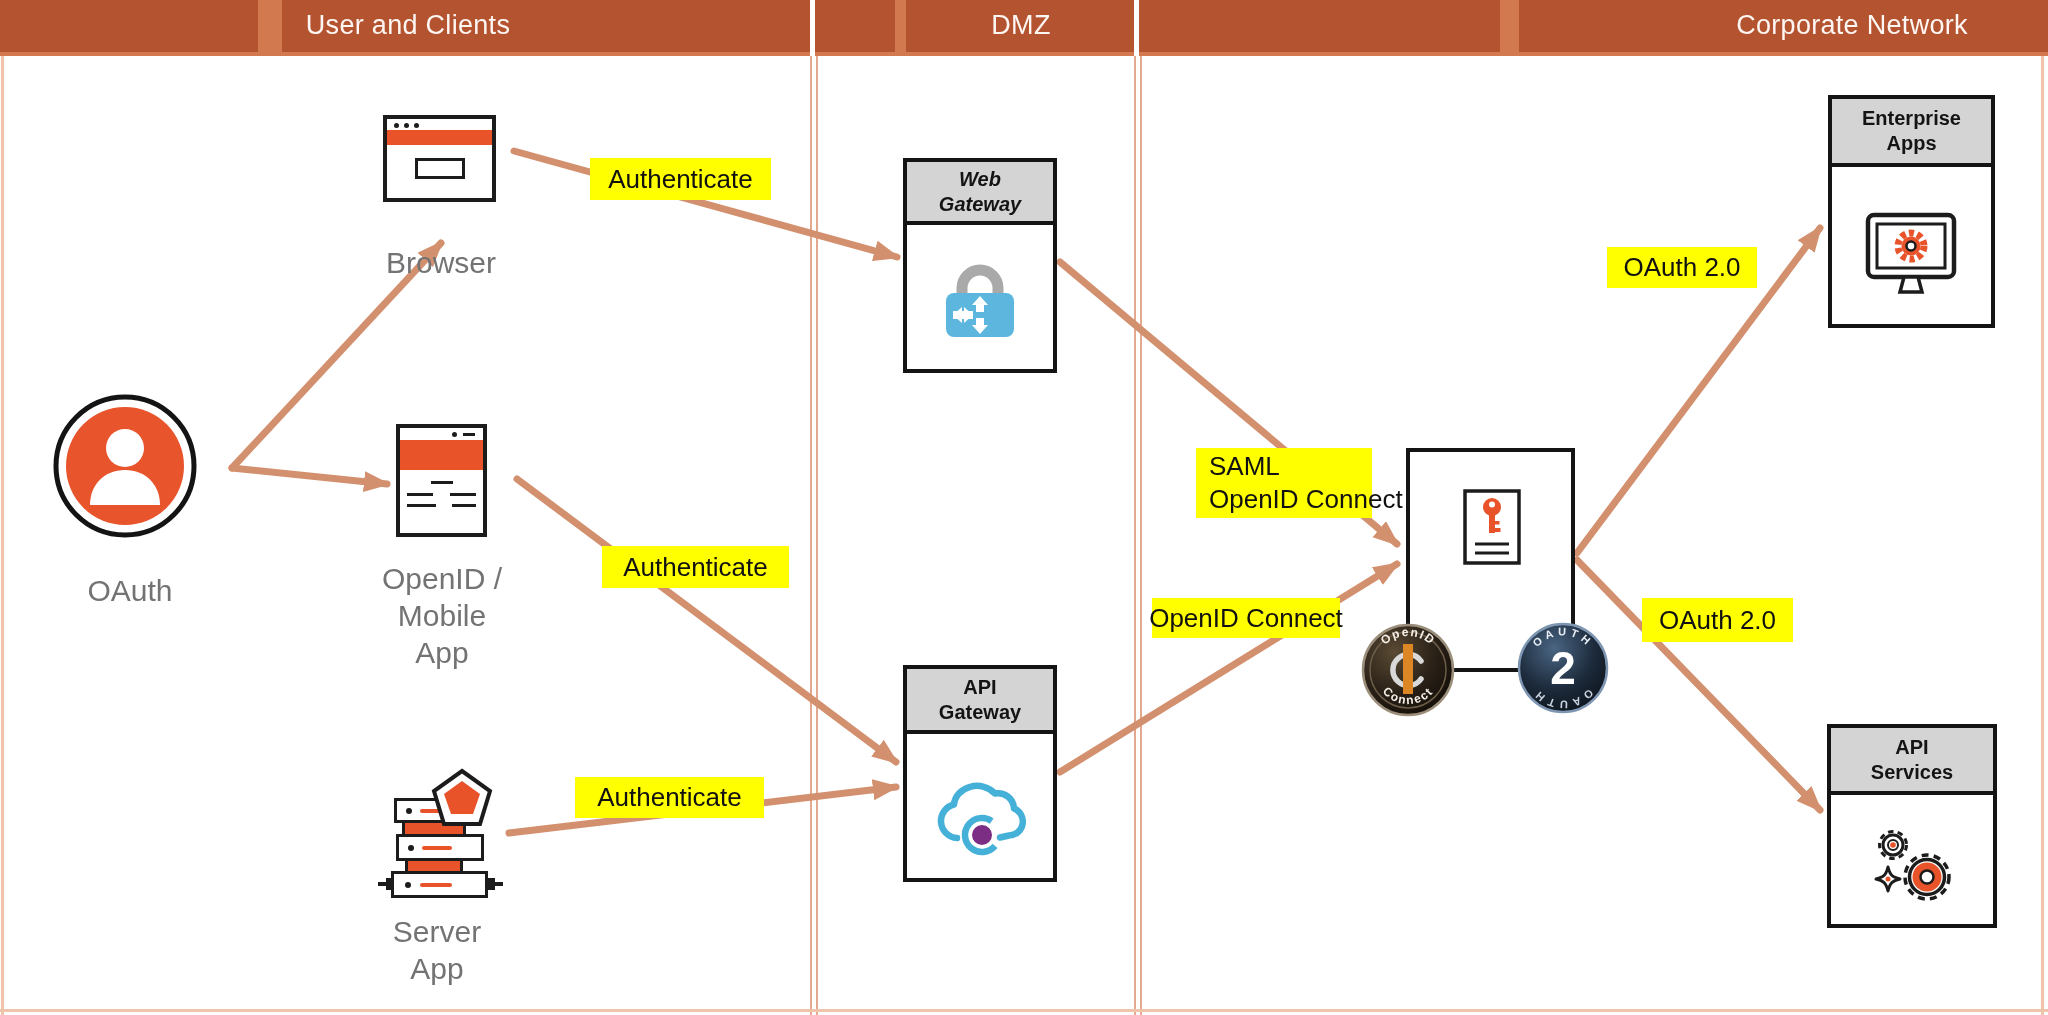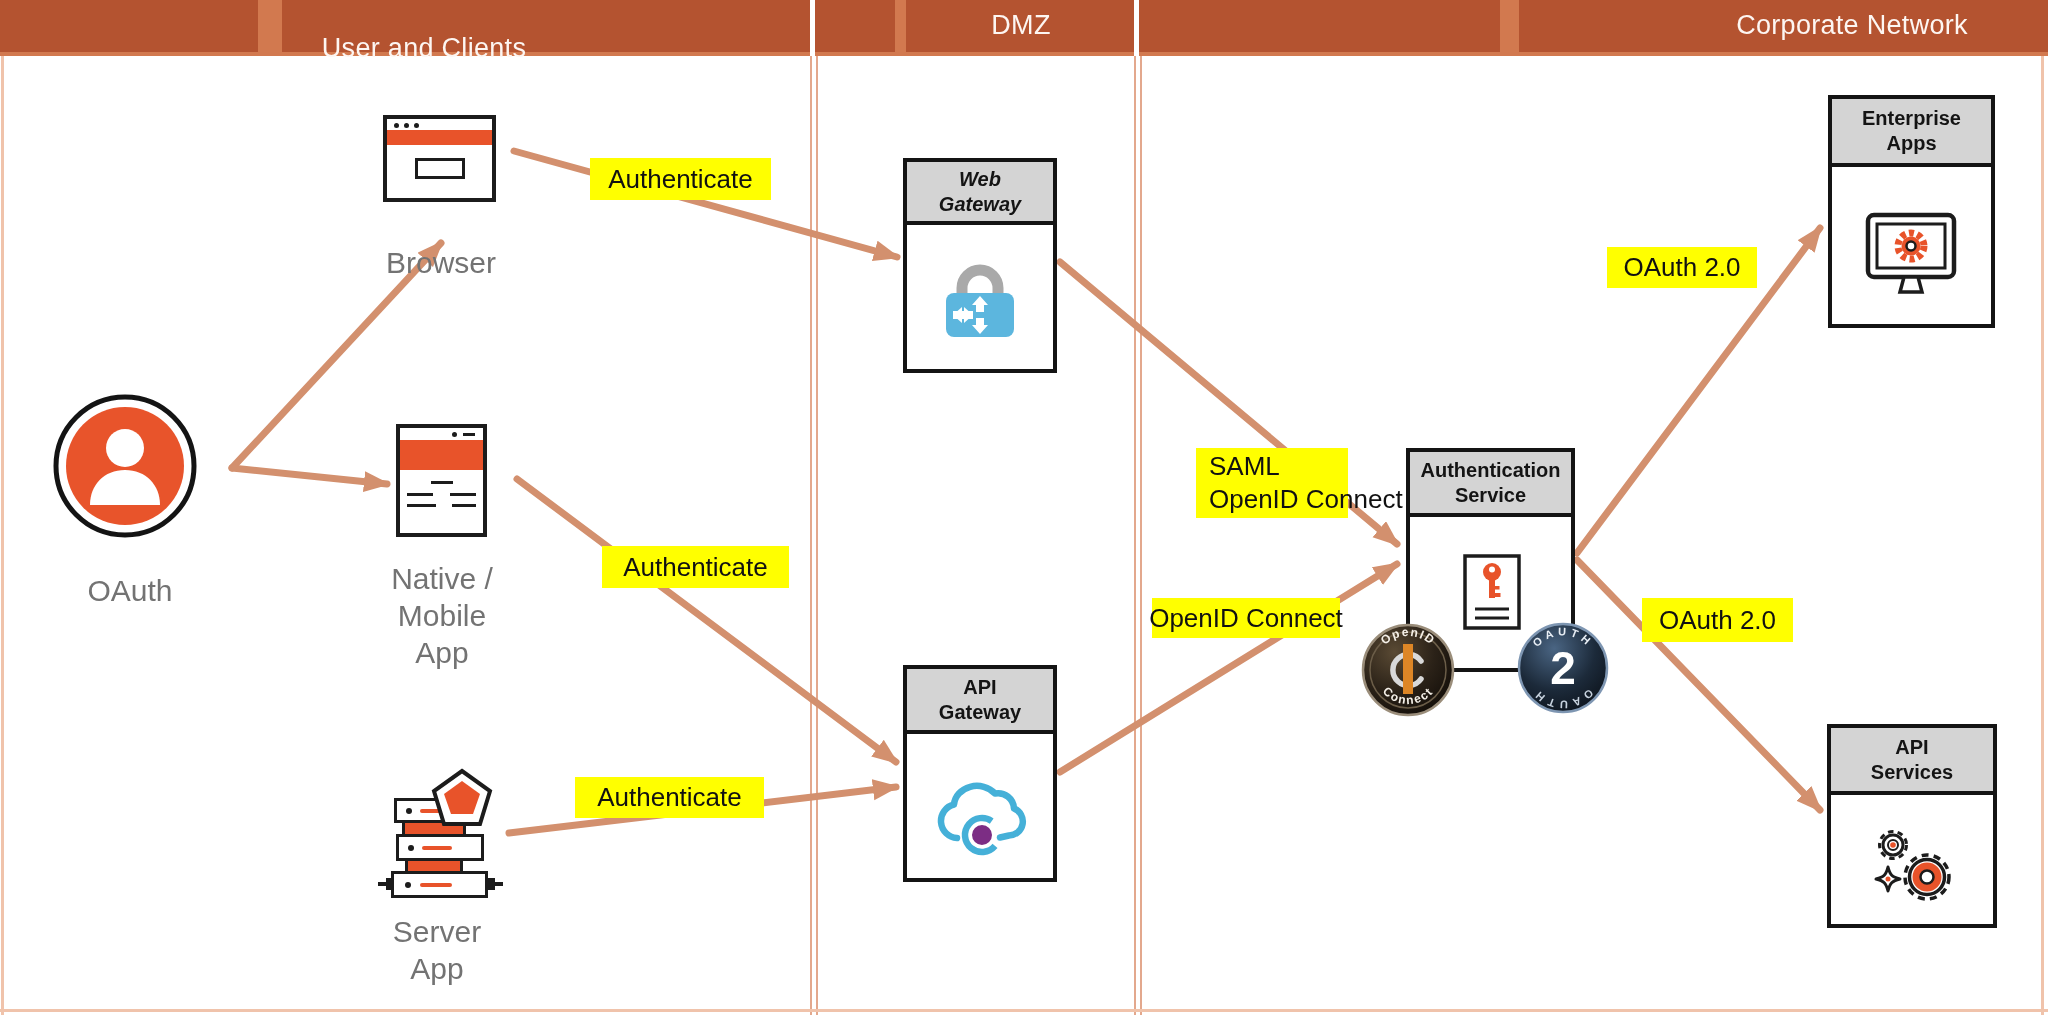--- a/index.html
+++ b/index.html
@@ -44,21 +44,21 @@
 
 <div id="canvas">
 
   <div class="lane-header"></div>
   <div class="header-underline"></div>
   <div class="accent-strip" style="left:258px;width:24px;"></div>
   <div class="accent-strip" style="left:895px;width:11px;"></div>
   <div class="accent-strip" style="left:1500px;width:19px;"></div>
   <div class="hdr-white-line" style="left:810px;"></div>
   <div class="hdr-white-line" style="left:1134px;"></div>
-  <div class="lane-title" style="left:424px;margin-top:23px;">User and Clients</div>
+  <div class="lane-title" style="left:408px;">User and Clients</div>
   <div class="lane-title" style="left:1021px;">DMZ</div>
   <div class="lane-title" style="left:1852px;">Corporate Network</div>
 
   <div class="vline" style="left:810px;"></div>
   <div class="vline" style="left:816px;"></div>
   <div class="vline" style="left:1134px;"></div>
   <div class="vline" style="left:1140px;"></div>
   <div class="frame-line" style="left:1px;top:56px;bottom:0;width:3px;"></div>
   <div class="frame-line" style="left:2041px;top:56px;bottom:0;width:3px;"></div>
   <div class="frame-line" style="left:0;top:1009px;width:2048px;height:3px;"></div>
@@ -78,21 +78,21 @@
       <line x1="1060" y1="262" x2="1397" y2="544" marker-end="url(#ah)"></line>
       <line x1="1060" y1="772" x2="1397" y2="564" marker-end="url(#ah)"></line>
       <line x1="1577" y1="553" x2="1820" y2="228" marker-end="url(#ah)"></line>
       <line x1="1577" y1="560" x2="1820" y2="810" marker-end="url(#ah)"></line>
     </g>
   </svg>
 
   <div class="ylabel" style="left:590px;top:158px;width:181px;height:42px;">Authenticate</div>
   <div class="ylabel" style="left:602px;top:546px;width:187px;height:42px;">Authenticate</div>
   <div class="ylabel" style="left:575px;top:777px;width:189px;height:41px;">Authenticate</div>
-  <div class="ylabel left" style="left:1196px;top:448px;width:152px;height:70px;padding-top:2px;">
+  <div class="ylabel left" style="left:1196px;top:448px;width:176px;height:70px;padding-top:2px;">
     <div>SAML</div>
     <div>OpenID Connect</div>
   </div>
   <div class="ylabel" style="left:1152px;top:598px;width:188px;height:40px;">OpenID Connect</div>
   <div class="ylabel" style="left:1607px;top:247px;width:150px;height:41px;">OAuth 2.0</div>
   <div class="ylabel" style="left:1642px;top:598px;width:151px;height:44px;">OAuth 2.0</div>
 
   <div class="abs z3" style="left:52px;top:393px;width:146px;height:146px;">
     <svg width="146" height="146" viewBox="0 0 146 146">
       <circle cx="73" cy="73" r="69" fill="#ffffff" stroke="#141414" stroke-width="5"></circle>
@@ -124,21 +124,21 @@
     <div style="display:flex;justify-content:space-between;padding:0 7px;margin-top:9px;">
       <div class="dash" style="width:26px;"></div>
         <div class="dash" style="width:26px;"></div>
     </div>
     <div style="display:flex;justify-content:space-between;padding:0 7px;margin-top:8px;">
       <div class="dash" style="width:29px;"></div>
         <div class="dash" style="width:24px;"></div>
     </div>
   </div>
   <div class="nlabel" style="left:352px;top:560px;width:180px;">
-    <div>Native /</div>
+    <div>OpenID /</div>
     <div>Mobile</div>
     <div>App</div>
   </div>
 
   <div class="abs z3" style="left:378px;top:770px;width:125px;height:132px;">
 
     <div class="abs" style="left:0px;top:112px;width:18px;height:4px;background:#1c1c1c;"></div>
     <div class="abs" style="left:107px;top:112px;width:18px;height:4px;background:#1c1c1c;"></div>
     <div class="abs" style="left:8px;top:108px;width:8px;height:12px;background:#1c1c1c;"></div>
     <div class="abs" style="left:109px;top:108px;width:8px;height:12px;background:#1c1c1c;"></div>
@@ -196,24 +196,20 @@
     <div class="nbox-body">
       <svg class="abs" style="left:23px;top:28px;" width="100" height="100" viewBox="0 0 100 100">
         <path d="M27,76 a17,17 0 0 1 -3,-33.5 a23,20 0 0 1 41,-11 a16,16 0 0 1 19,15 a14,14 0 0 1 -5,27 l-9,2" fill="#ffffff" stroke="#45b0d8" stroke-width="6.5" stroke-linecap="round" stroke-linejoin="round"></path>
         <circle cx="52" cy="73" r="17" fill="none" stroke="#45b0d8" stroke-width="6.5" stroke-dasharray="78 29" transform="rotate(40 52 73)"></circle>
         <circle cx="52" cy="73" r="11.5" fill="#7c2d84" stroke="#ffffff" stroke-width="3"></circle>
       </svg>
     </div>
   </div>
 
   <div class="nbox" style="left:1406px;top:448px;width:169px;height:224px;display:flex;flex-direction:column;">
-    <div class="nbox-header" style="height:61px;">
-      <div>Authentication</div>
-      <div>Service</div>
-    </div>
     <div class="nbox-body">
       <svg class="abs" style="left:52px;top:36px;" width="60" height="78" viewBox="0 0 60 78">
         <rect x="3" y="3" width="54" height="72" fill="#ffffff" stroke="#1c1c1c" stroke-width="3.5"></rect>
         <circle cx="30" cy="19" r="9" fill="#e8532a"></circle>
         <circle cx="30" cy="16.5" r="3" fill="#ffffff"></circle>
         <rect x="27" y="26" width="6" height="19" fill="#e8532a"></rect>
         <rect x="33" y="33" width="4.5" height="3.5" fill="#e8532a"></rect>
         <rect x="33" y="40" width="5.5" height="4" fill="#e8532a"></rect>
         <line x1="13" y1="56" x2="47" y2="56" stroke="#1c1c1c" stroke-width="3"></line>
         <line x1="13" y1="65" x2="47" y2="65" stroke="#1c1c1c" stroke-width="3"></line>

